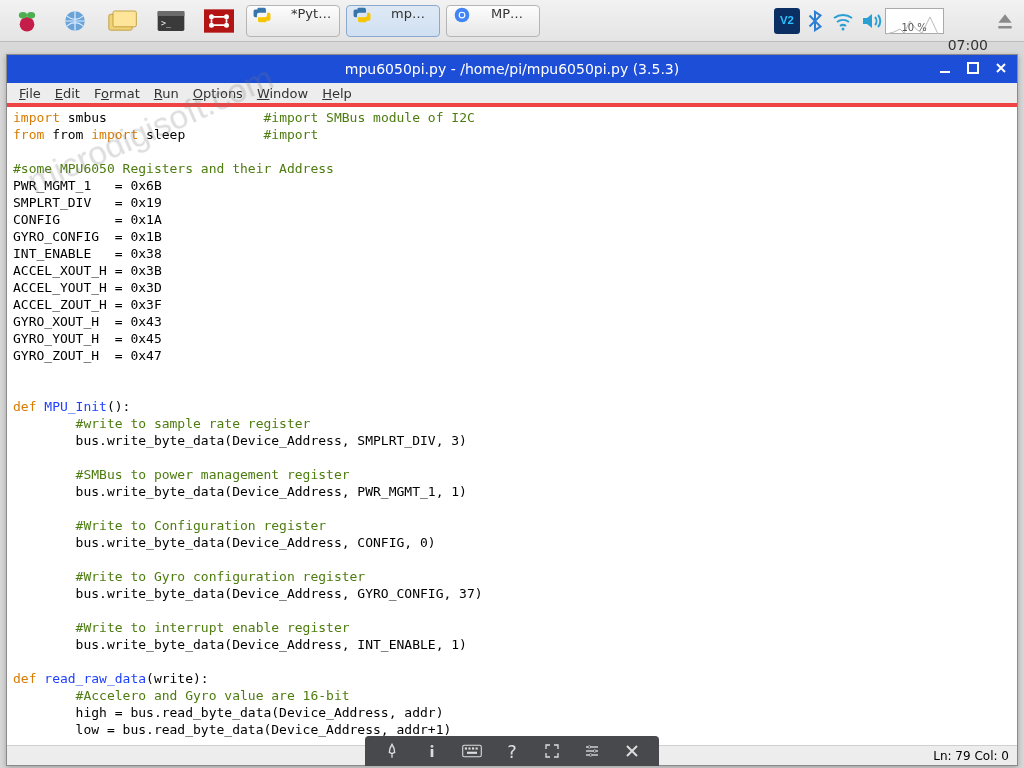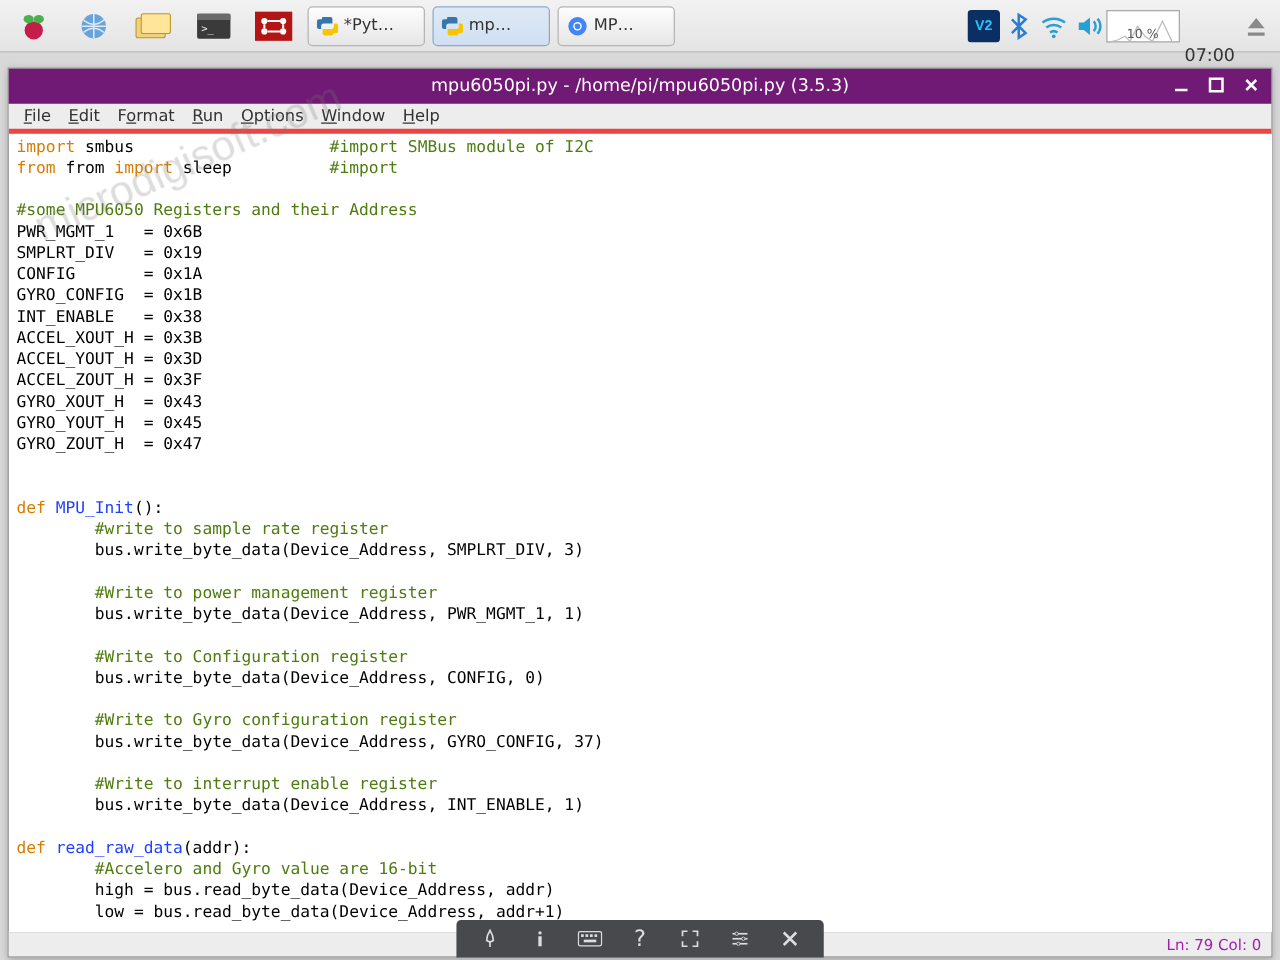--- a/index.html
+++ b/index.html
@@ -33,22 +33,22 @@
     display:flex; align-items:center; justify-content:center;
     border-radius:4px;
     cursor:pointer;
   }
   .task-btn {
     height:32px;
     min-width:94px;
     background:linear-gradient(#fdfdfd,#e6e6e6);
     border:1px solid #b5b5b5;
     border-radius:4px;
-    display:flex; align-items:center;
-    gap:4px;
+    display:flex; 
+    gap:20px;
     padding:0 6px;
     font-size:13px;
     color:#333;
     cursor:pointer;
   }
   .task-btn.active {
     background:linear-gradient(#dfe9f5,#cfe0f2);
     border-color:#8aa9cc;
   }
   .tray-icon {
@@ -84,21 +84,21 @@
     width:1012px;
     height:712px;
     border:1px solid #8a8a8a;
     background:#efefef;
     display:flex;
     flex-direction:column;
     box-shadow:0 2px 6px rgba(0,0,0,.25);
   }
   .titlebar {
     height:28px;
-    background:#701a75;
+    background:#1d4ed8;
     color:#fff;
     display:flex;
     align-items:center;
     justify-content:center;
     position:relative;
     font-size:14px;
   }
   .titlebar .win-controls {
     position:absolute; right:6px; top:3px;
     display:flex; gap:8px;
@@ -142,21 +142,21 @@
   .defn { color:#1e3fff; }   
   .statusbar {
     height:20px;
     background:#ededed;
     border-top:1px solid #cfcfcf;
     display:flex;
     justify-content:flex-end;
     align-items:center;
     padding:0 8px;
     font-size:12px;
-    color:#a21caf;
+    color:#000000;
   }
   
   .vnc-bar {
     position:absolute;
     left:50%;
     transform:translateX(-50%);
     bottom:2px;
     height:30px;
     background:#47494c;
     border-radius:4px 4px 0 0;
@@ -337,33 +337,33 @@
 <span>ACCEL_ZOUT_H = 0x3F</span>
 <span>GYRO_XOUT_H  = 0x43</span>
 <span>GYRO_YOUT_H  = 0x45</span>
 <span>GYRO_ZOUT_H  = 0x47</span>
 
 
 <span class="kw">def</span><span class="defn"> MPU_Init</span><span>():</span>
 <span class="cmt">        #write to sample rate register</span>
 <span>        bus.write_byte_data(Device_Address, SMPLRT_DIV, 3)</span>
 
-<span class="cmt">        #Write to power management register</span>
+<span class="cmt">        #SMBus to power management register</span>
 <span>        bus.write_byte_data(Device_Address, PWR_MGMT_1, 1)</span>
 
 <span class="cmt">        #Write to Configuration register</span>
 <span>        bus.write_byte_data(Device_Address, CONFIG, 0)</span>
 
 <span class="cmt">        #Write to Gyro configuration register</span>
 <span>        bus.write_byte_data(Device_Address, GYRO_CONFIG, 37)</span>
 
 <span class="cmt">        #Write to interrupt enable register</span>
 <span>        bus.write_byte_data(Device_Address, INT_ENABLE, 1)</span>
 
-<span class="kw">def</span><span class="defn"> read_raw_data</span><span>(addr):</span>
+<span class="kw">def</span><span class="defn"> read_raw_data</span><span>(write):</span>
 <span class="cmt">        #Accelero and Gyro value are 16-bit</span>
 <span>        high = bus.read_byte_data(Device_Address, addr)</span>
 <span>        low = bus.read_byte_data(Device_Address, addr+1)</span>
 
 
 
 
 
 </div>
 

